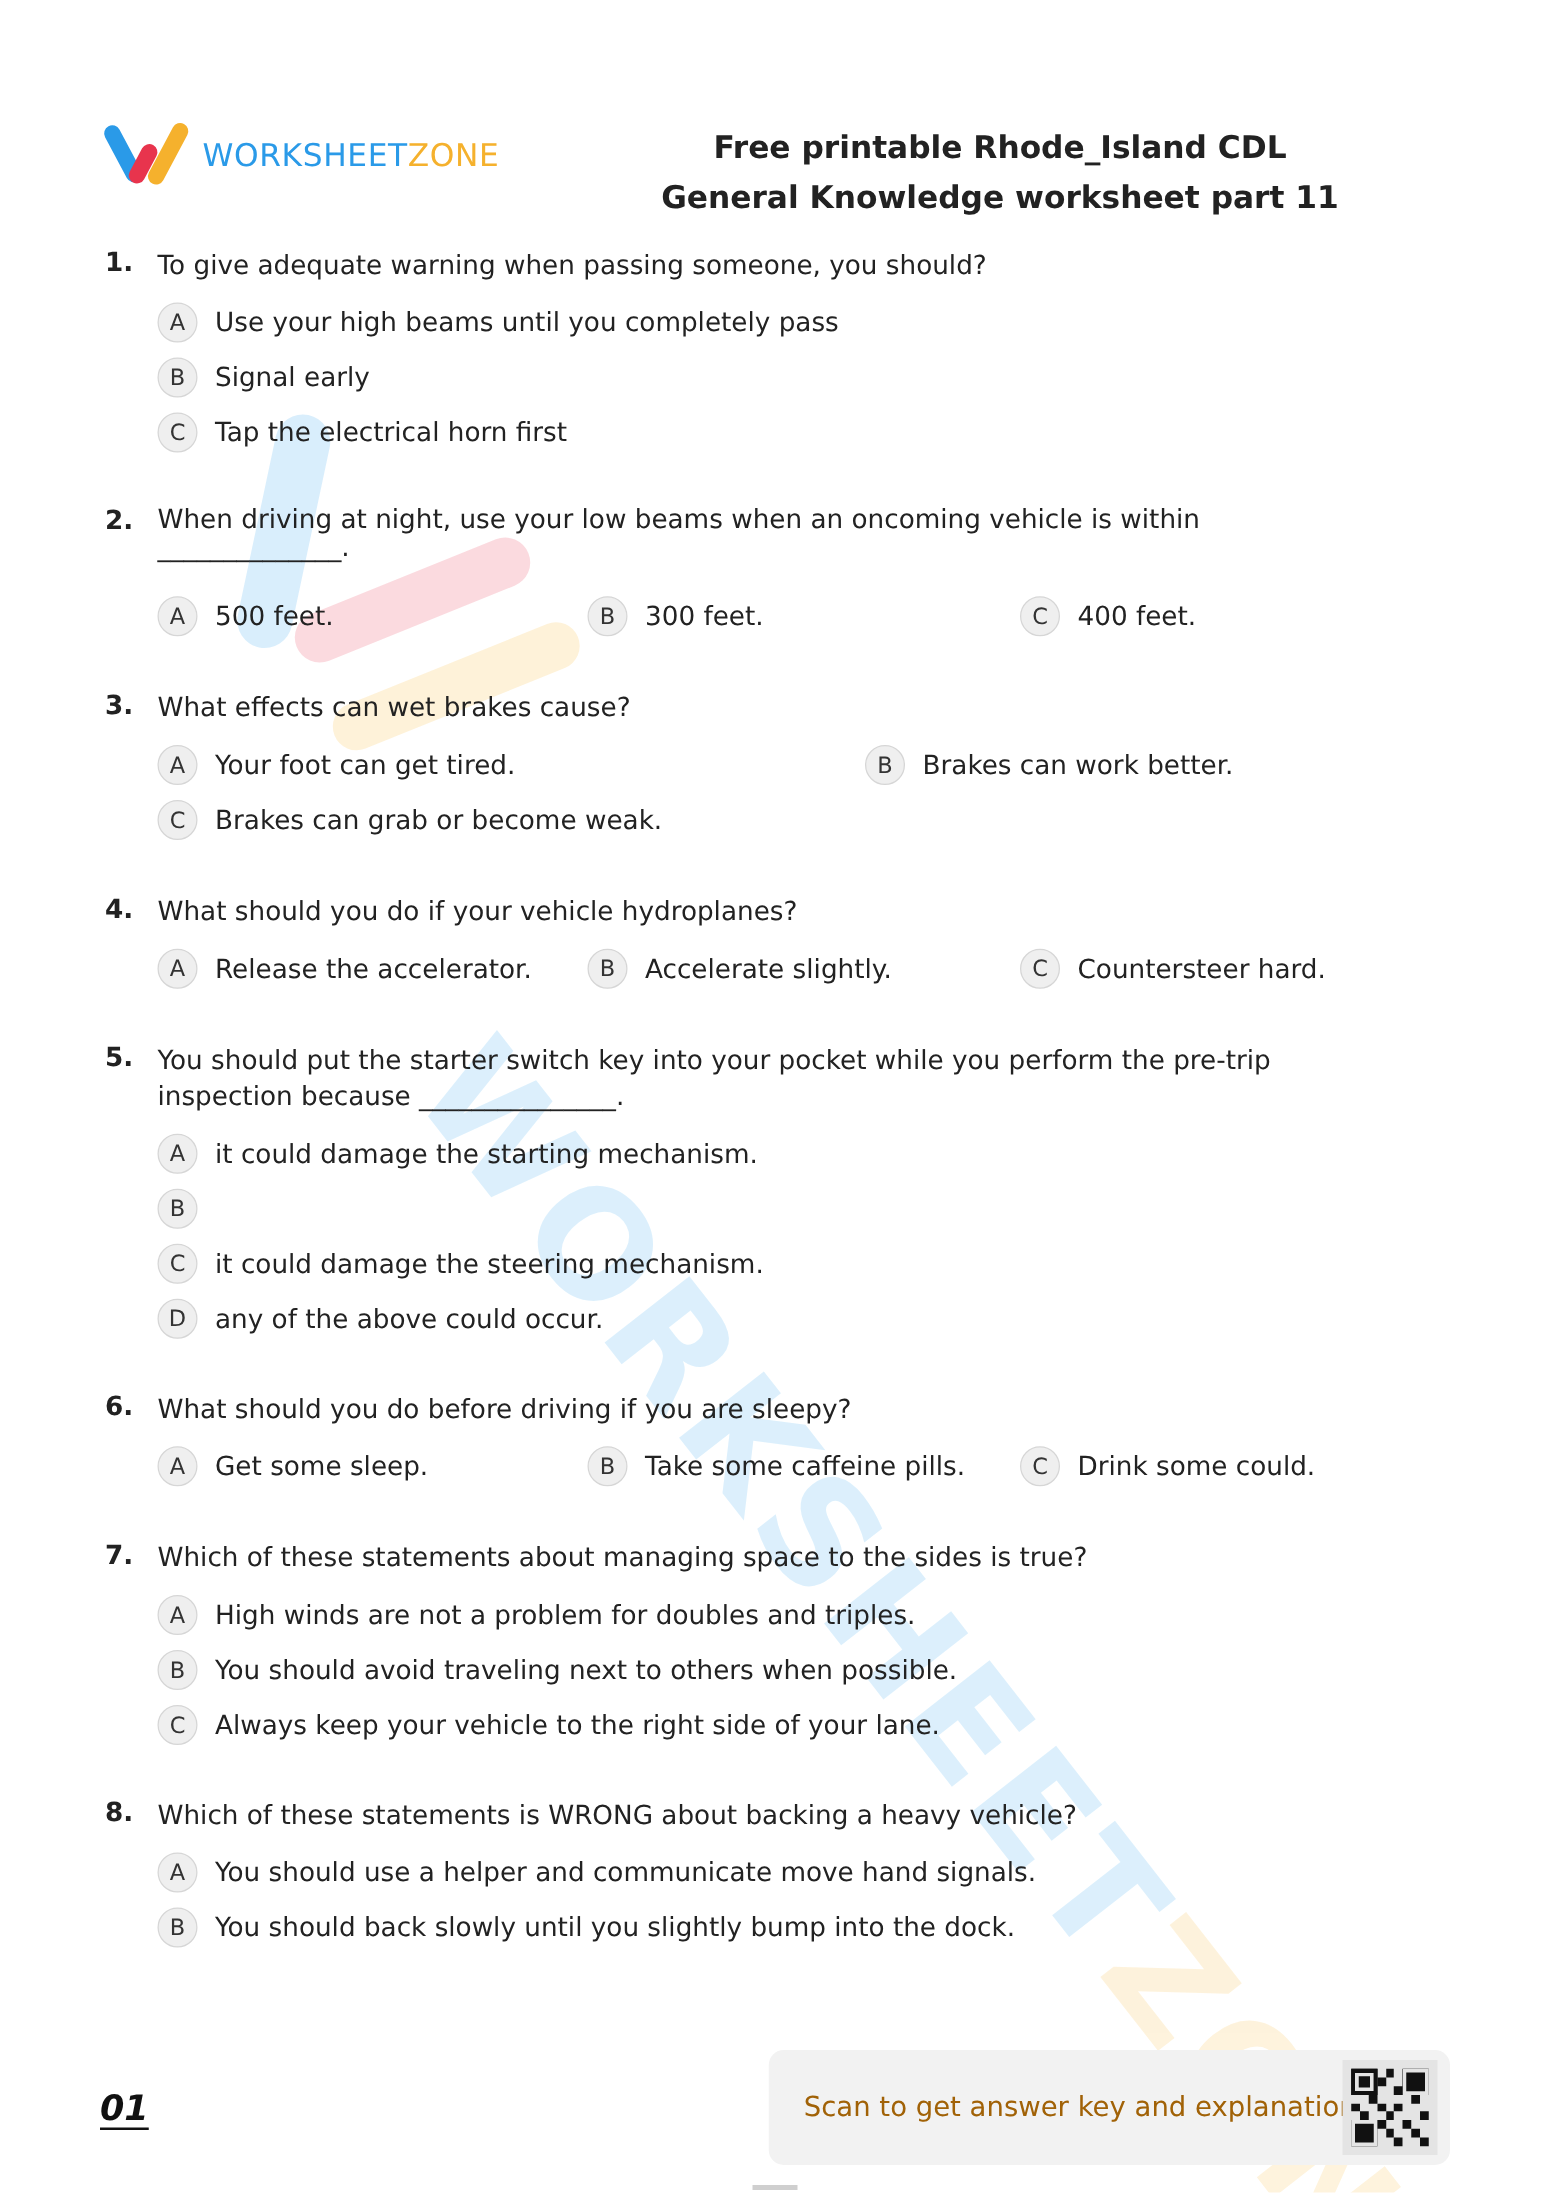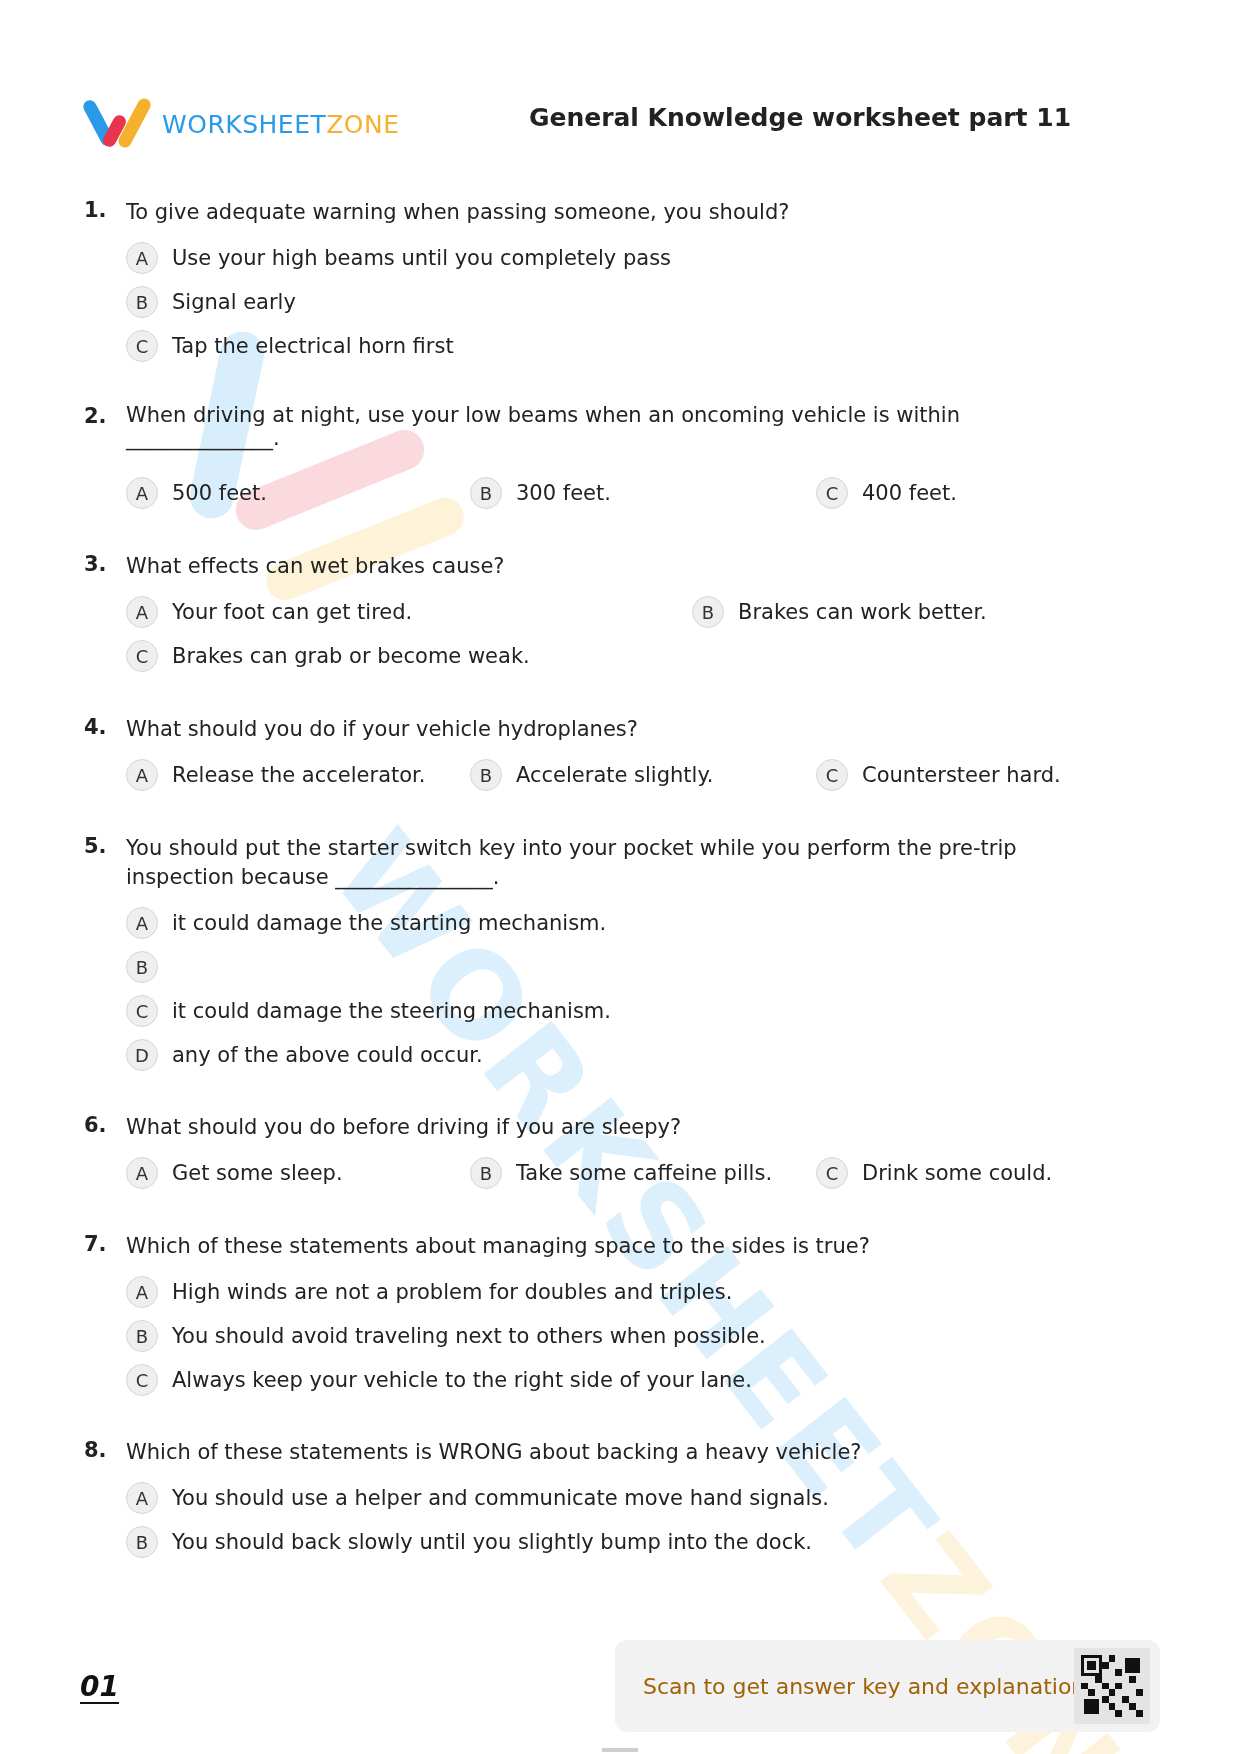--- a/index.html
+++ b/index.html
@@ -45,20 +45,21 @@
 <div class="header">
   <div class="logo">
     <div class="logo-mark">
       <span style="left:8px;top:0;height:50px;background:#2a9ae8;transform:rotate(-28deg);"></span>
       <span style="left:24px;top:16px;height:34px;background:#e8344d;transform:rotate(28deg);"></span>
       <span style="left:44px;top:-2px;height:54px;background:#f5b12d;transform:rotate(28deg);"></span>
     </div>
     <div class="logo-text"><span class="logo-w">WORKSHEET</span><span class="logo-z">ZONE</span></div>
   </div>
   <div class="title">
+    <div>Free printable Rhode_Island CDL</div>
     <div>General Knowledge worksheet part 11</div>
   </div>
 </div>
 
 <div class="content">
 
   <div class="q" style="top:198px;">
     <div class="q-num">1.</div>
     <div class="q-text">To give adequate warning when passing someone, you should?</div>
   </div>

